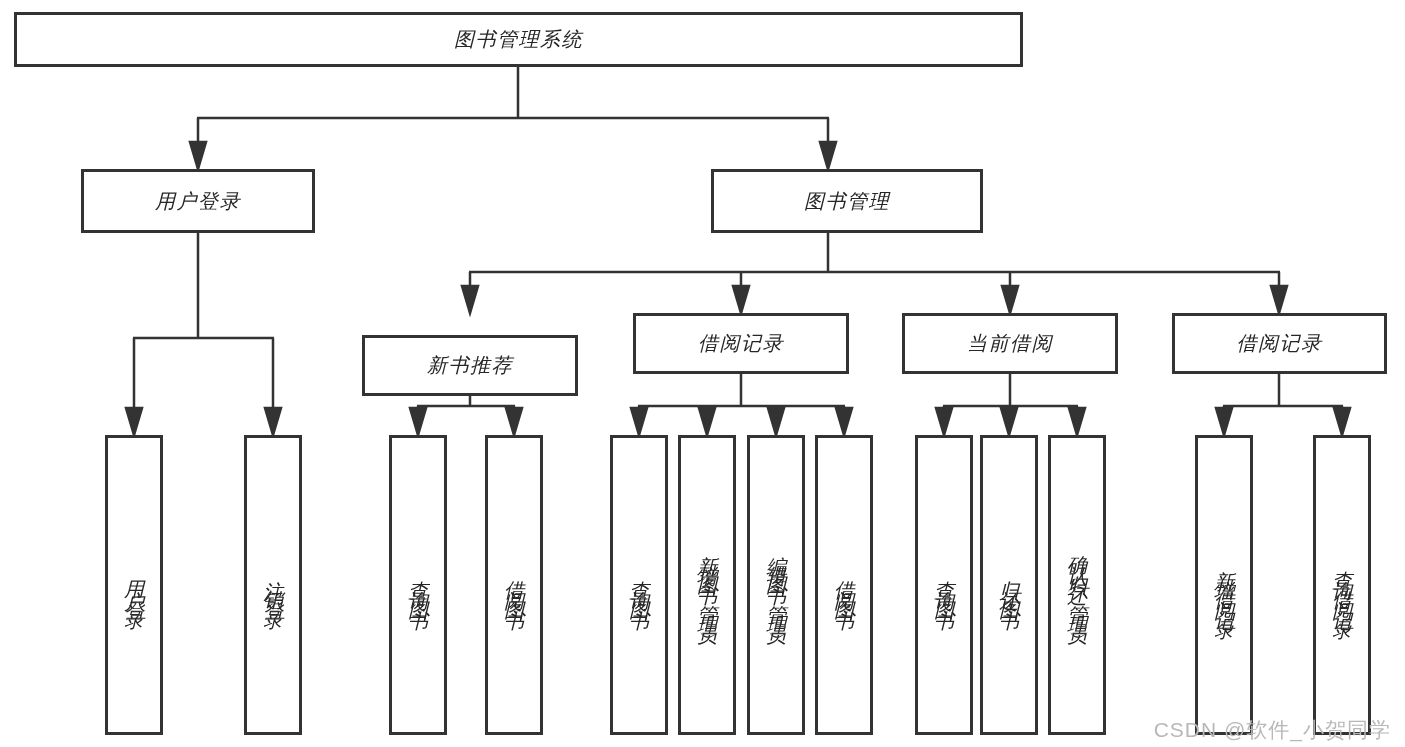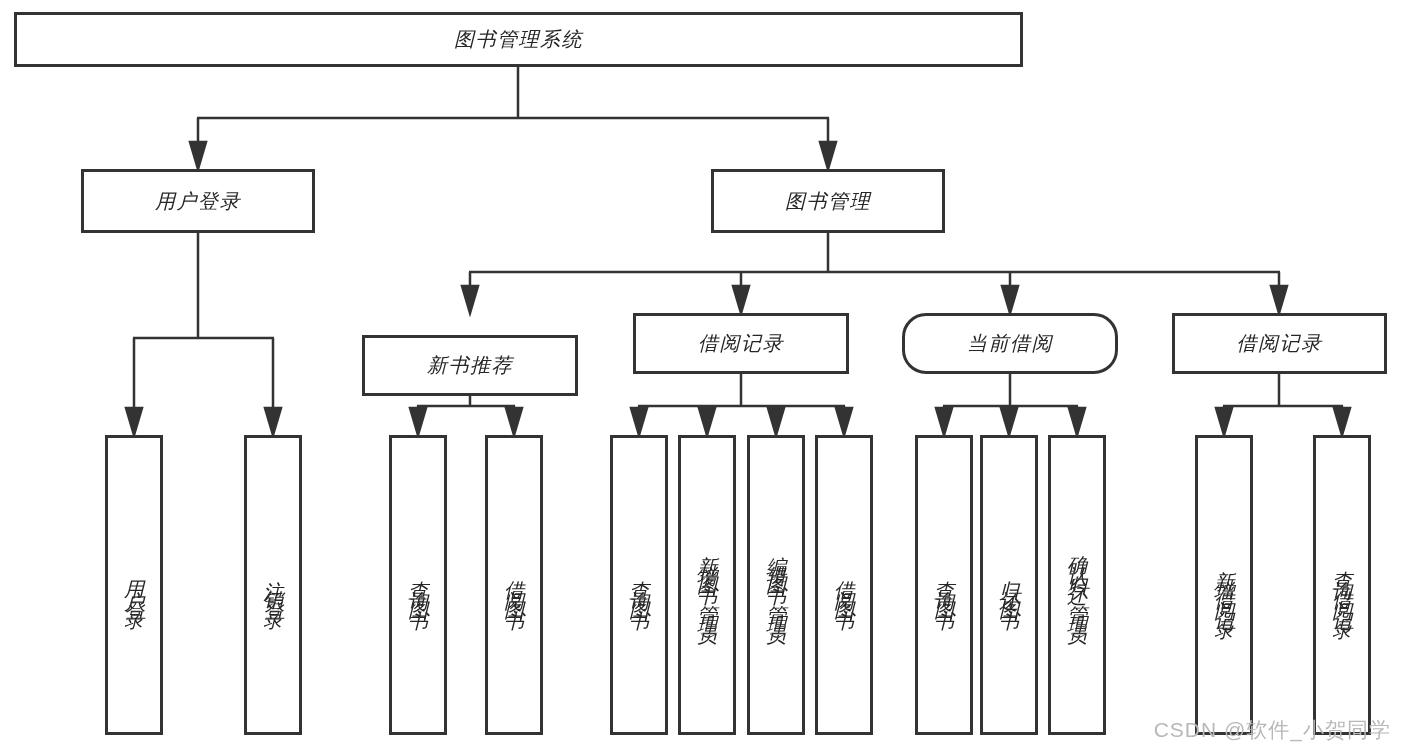--- a/index.html
+++ b/index.html
@@ -34,25 +34,25 @@
     color: #262626;
     font-style: italic;
   }
   .h-label {
     font-size: 20px;
     letter-spacing: 1.5px;
     white-space: nowrap;
   }
   .root-box   { left: 14px;  top: 12px;  width: 1009px; height: 55px; }
   .l2a        { left: 81px;  top: 169px; width: 234px;  height: 64px; }
-  .l2b        { left: 711px; top: 169px; width: 234px;  height: 64px; }
+  .l2b        { left: 711px; top: 169px; width: 272px;  height: 64px; }
   .l3         { top: 313px;  height: 61px; width: 216px; }
   .l3a { left: 362px; margin-top: 22px; }
   .l3b { left: 633px; }
-  .l3c { left: 902px; border-radius: 24px; }
+  .l3c { left: 902px; }
   .l3d { left: 1172px; width: 215px; }
   .leaf {
     top: 435px;
     height: 300px;
     width: 58px;
     writing-mode: vertical-rl;
     text-orientation: mixed;
     font-size: 20px;
     letter-spacing: 10px;
     line-height: 1;

